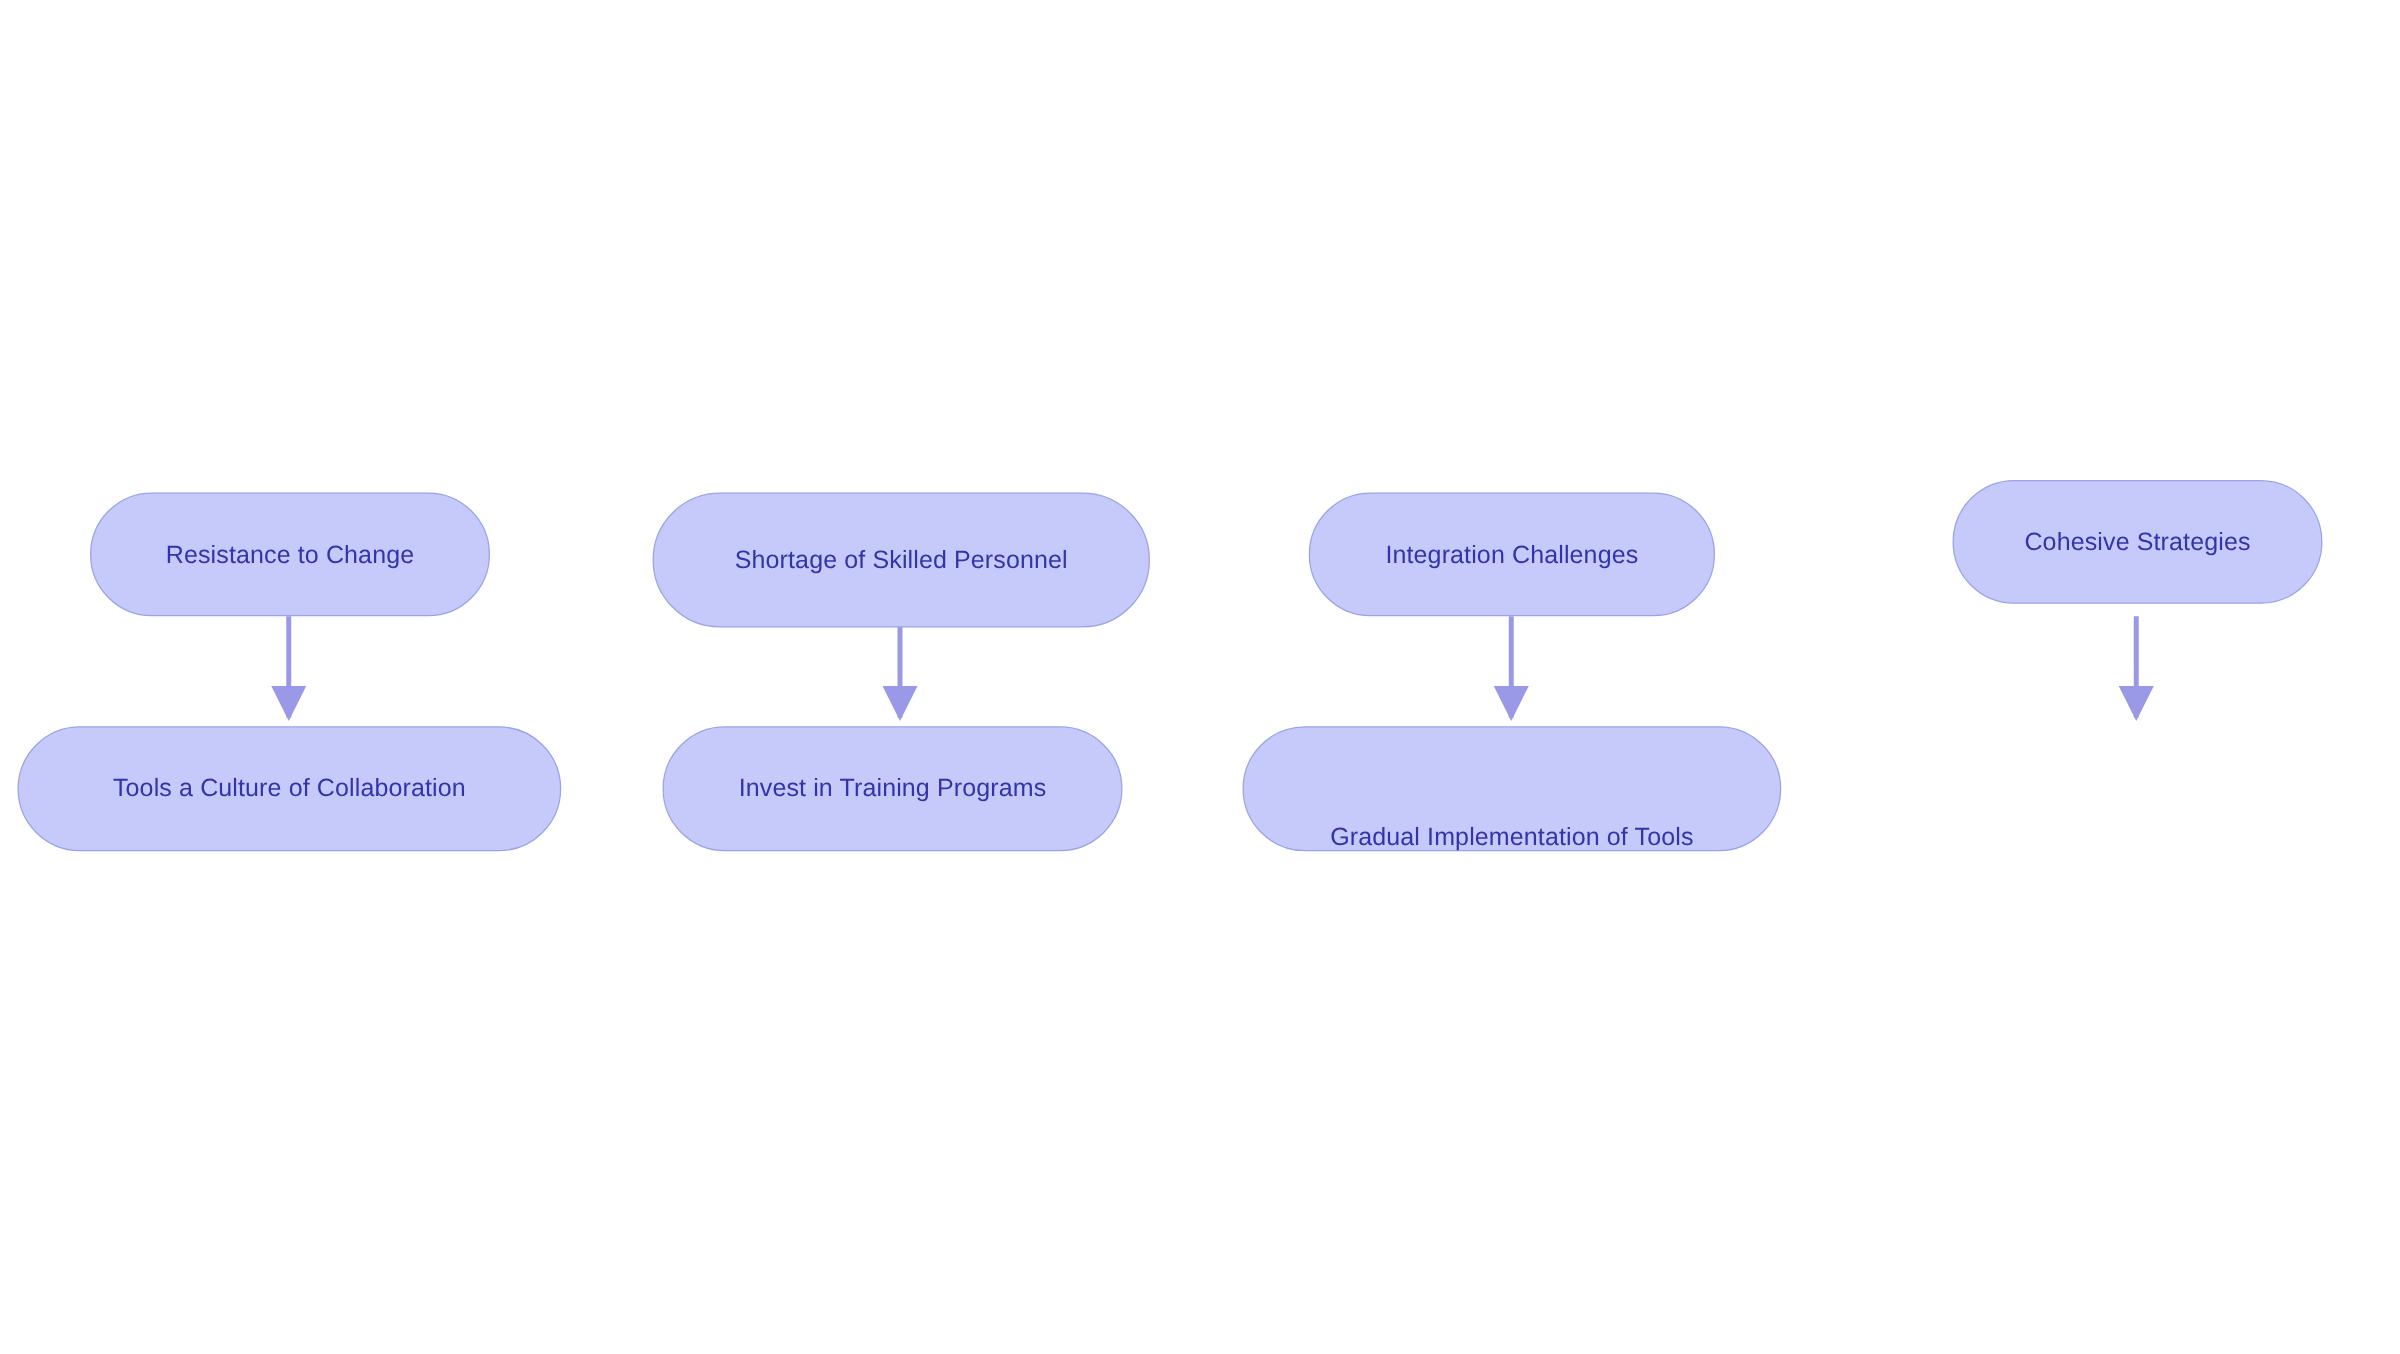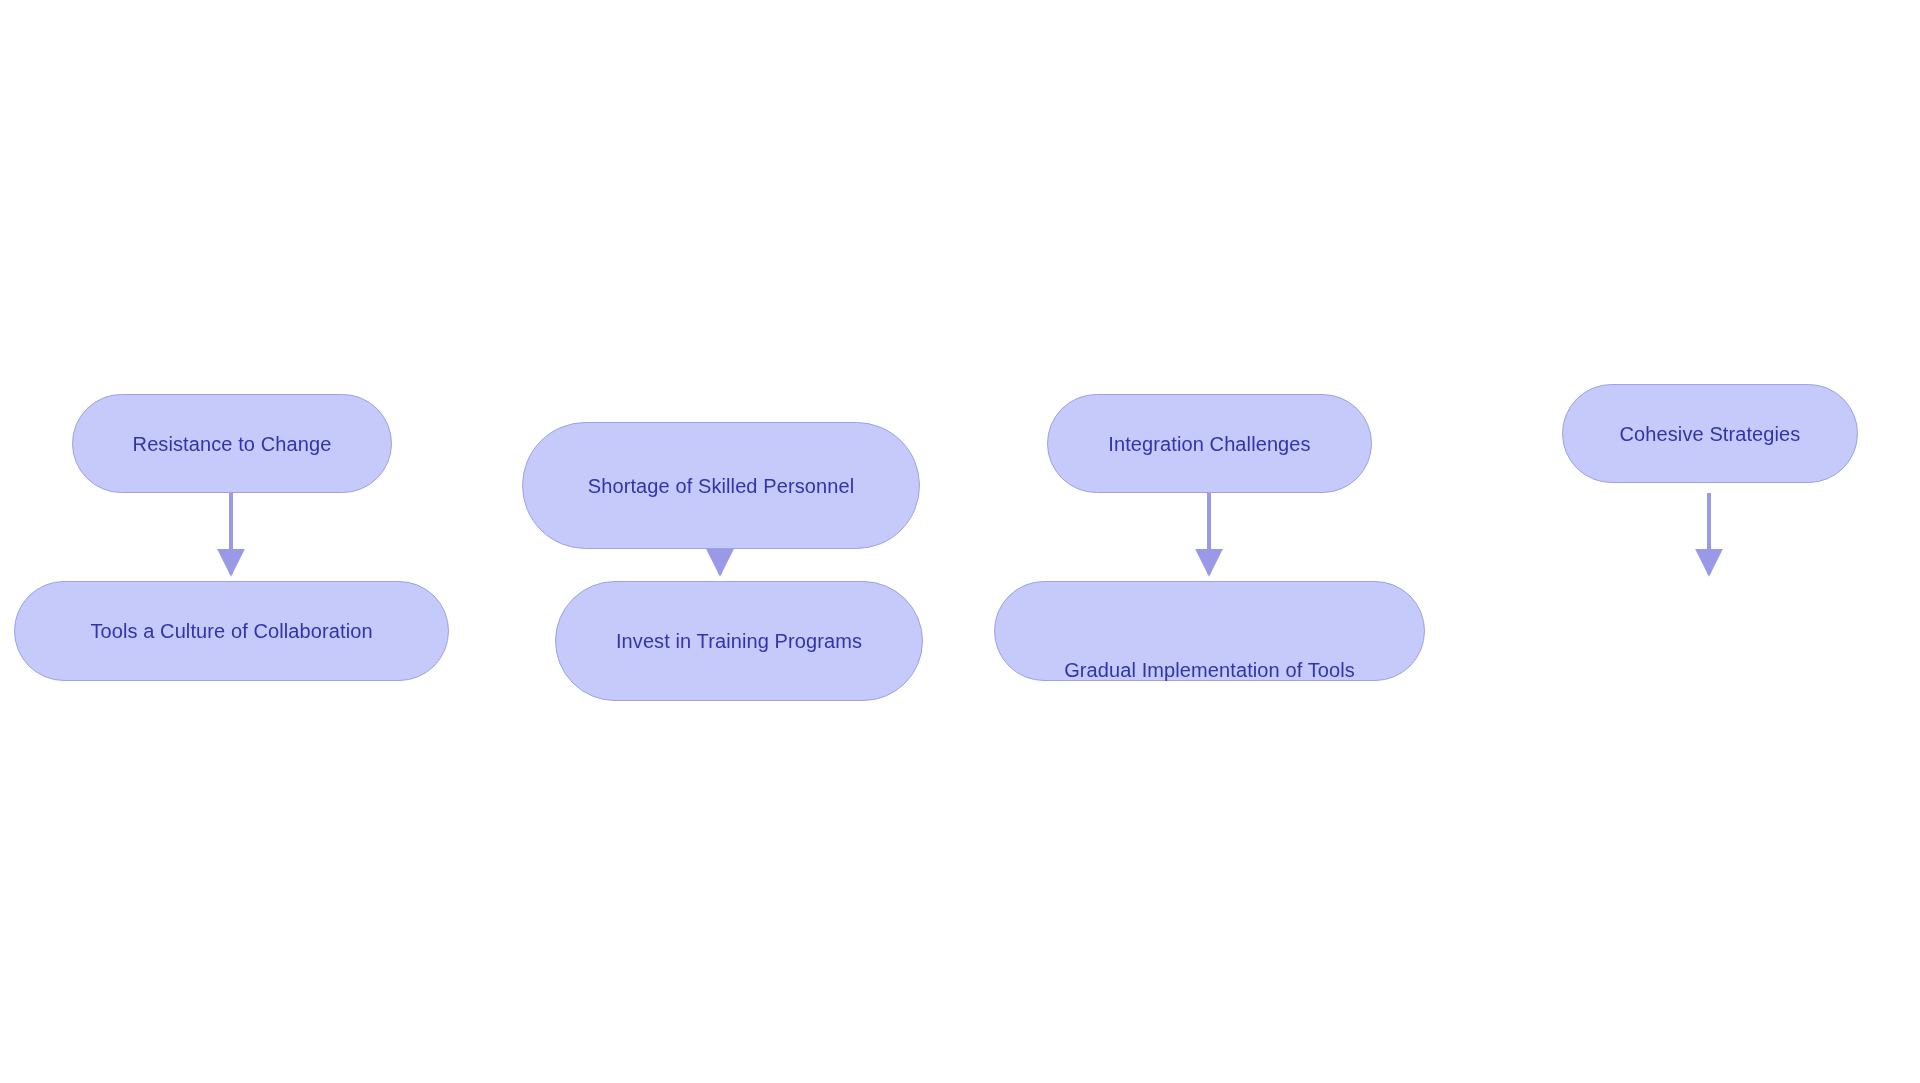--- a/index.html
+++ b/index.html
@@ -68,24 +68,24 @@
     <line x1="1709" y1="493" x2="1709" y2="574" stroke="#9999e8" stroke-width="4" marker-end="url(#arrowhead)"></line>
   </svg>
 
   <div class="node" style="left:72px; top:394px; width:320px; height:99px;">
     <span class="node-label">Resistance to Change</span>
   </div>
   <div class="node" style="left:14px; top:581px; width:435px; height:100px;">
     <span class="node-label">Tools a Culture of Collaboration</span>
   </div>
 
-  <div class="node" style="left:522px; top:394px; width:398px; height:127px;margin-top:28px;">
+  <div class="node" style="left:522px; top:394px; width:398px; height:108px;">
     <span class="node-label">Shortage of Skilled Personnel</span>
   </div>
-  <div class="node" style="left:555px; top:581px; width:368px; height:120px;">
+  <div class="node" style="left:530px; top:581px; width:368px; height:100px;">
     <span class="node-label">Invest in Training Programs</span>
   </div>
 
   <div class="node" style="left:1047px; top:394px; width:325px; height:99px;">
     <span class="node-label">Integration Challenges</span>
   </div>
   <div class="node" style="left:994px; top:581px; width:431px; height:100px;align-items:flex-end;">
     <span class="node-label">Gradual Implementation of Tools</span>
   </div>
 

